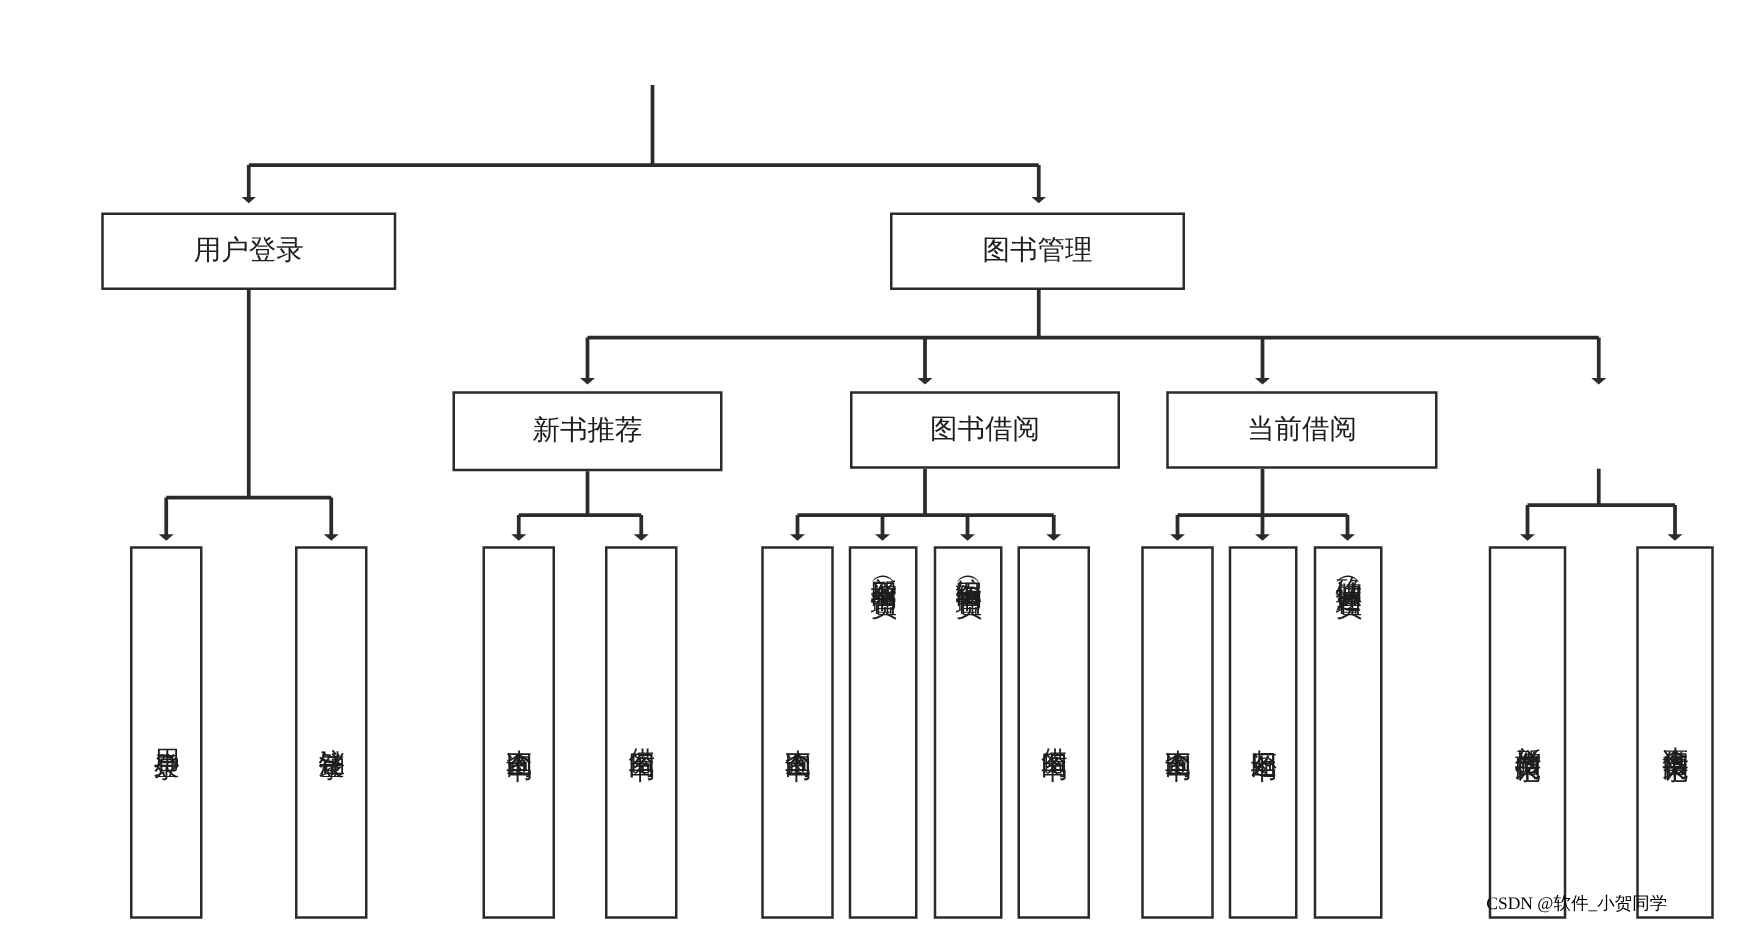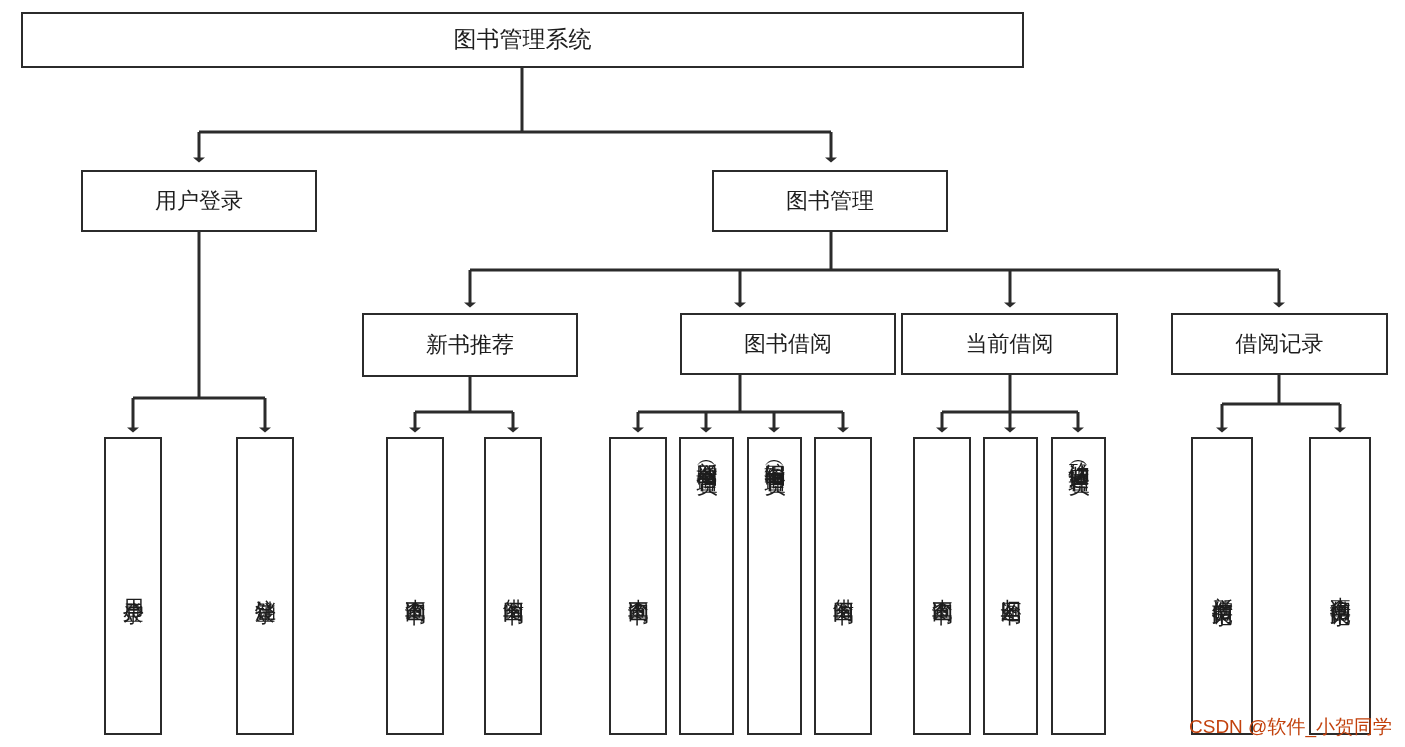--- a/index.html
+++ b/index.html
@@ -64,25 +64,25 @@
   .node.vert .node-label {
     writing-mode: vertical-rl;
     text-orientation: upright;
     font-size: 21px;
     letter-spacing: 2px;
     line-height: 1;
     white-space: nowrap;
   }
   .watermark {
     position: absolute;
-    color: #c2410c;
-    font-size: 19px;
+    color: #000000;
+    font-size: 14px;
     white-space: nowrap;
     z-index: 3;
-    font-family: Liberation Sans, sans-serif;
+    font-family: Liberation Serif, serif;
   }
 </style>
 </head>
 <body>
 
 <div id="canvas">
 
   <svg id="edges" viewBox="0 0 1405 747" xmlns="http://www.w3.org/2000/svg">
     <defs>
       <marker id="arrow" markerWidth="10" markerHeight="12" refX="2.6" refY="6" orient="auto" markerUnits="userSpaceOnUse">
@@ -126,47 +126,41 @@
       <path d="M1010,412 L1010,430" marker-end="url(#arrow)"></path>
       <path d="M1078,412 L1078,430" marker-end="url(#arrow)"></path>
 
       <path d="M1279,375 L1279,404"></path>
       <path d="M1222,404 L1340,404"></path>
       <path d="M1222,404 L1222,430" marker-end="url(#arrow)"></path>
       <path d="M1340,404 L1340,430" marker-end="url(#arrow)"></path>
     </g>
   </svg>
 
-  <div class="node horiz root" style="left:21px; top:12px; width:1003px; height:56px;">
-    <span class="node-label">图书管理系统</span>
-  </div>
 
   <div class="node horiz" style="left:81px; top:170px; width:236px; height:62px;">
     <span class="node-label">用户登录</span>
   </div>
 
   <div class="node horiz" style="left:712px; top:170px; width:236px; height:62px;">
     <span class="node-label">图书管理</span>
   </div>
 
   <div class="node horiz" style="left:362px; top:313px; width:216px; height:64px;">
     <span class="node-label">新书推荐</span>
   </div>
 
   <div class="node horiz" style="left:632px; top:313px; width:216px; height:62px;margin-left:48px;">
     <span class="node-label">图书借阅</span>
   </div>
 
-  <div class="node horiz" style="left:901px; top:313px; width:217px; height:62px;">
+  <div class="node horiz" style="left:933px; top:313px; width:217px; height:62px;">
     <span class="node-label">当前借阅</span>
   </div>
 
-  <div class="node horiz" style="left:1171px; top:313px; width:217px; height:62px;">
-    <span class="node-label">借阅记录</span>
-  </div>
 
   <div class="node vert centered" style="left:104px; top:437px; width:58px; height:298px;">
     <span class="node-label">用户登录</span>
   </div>
 
   <div class="node vert centered" style="left:236px; top:437px; width:58px; height:298px;">
     <span class="node-label">注销登录</span>
   </div>
 
   <div class="node vert centered" style="left:386px; top:437px; width:58px; height:298px;">

